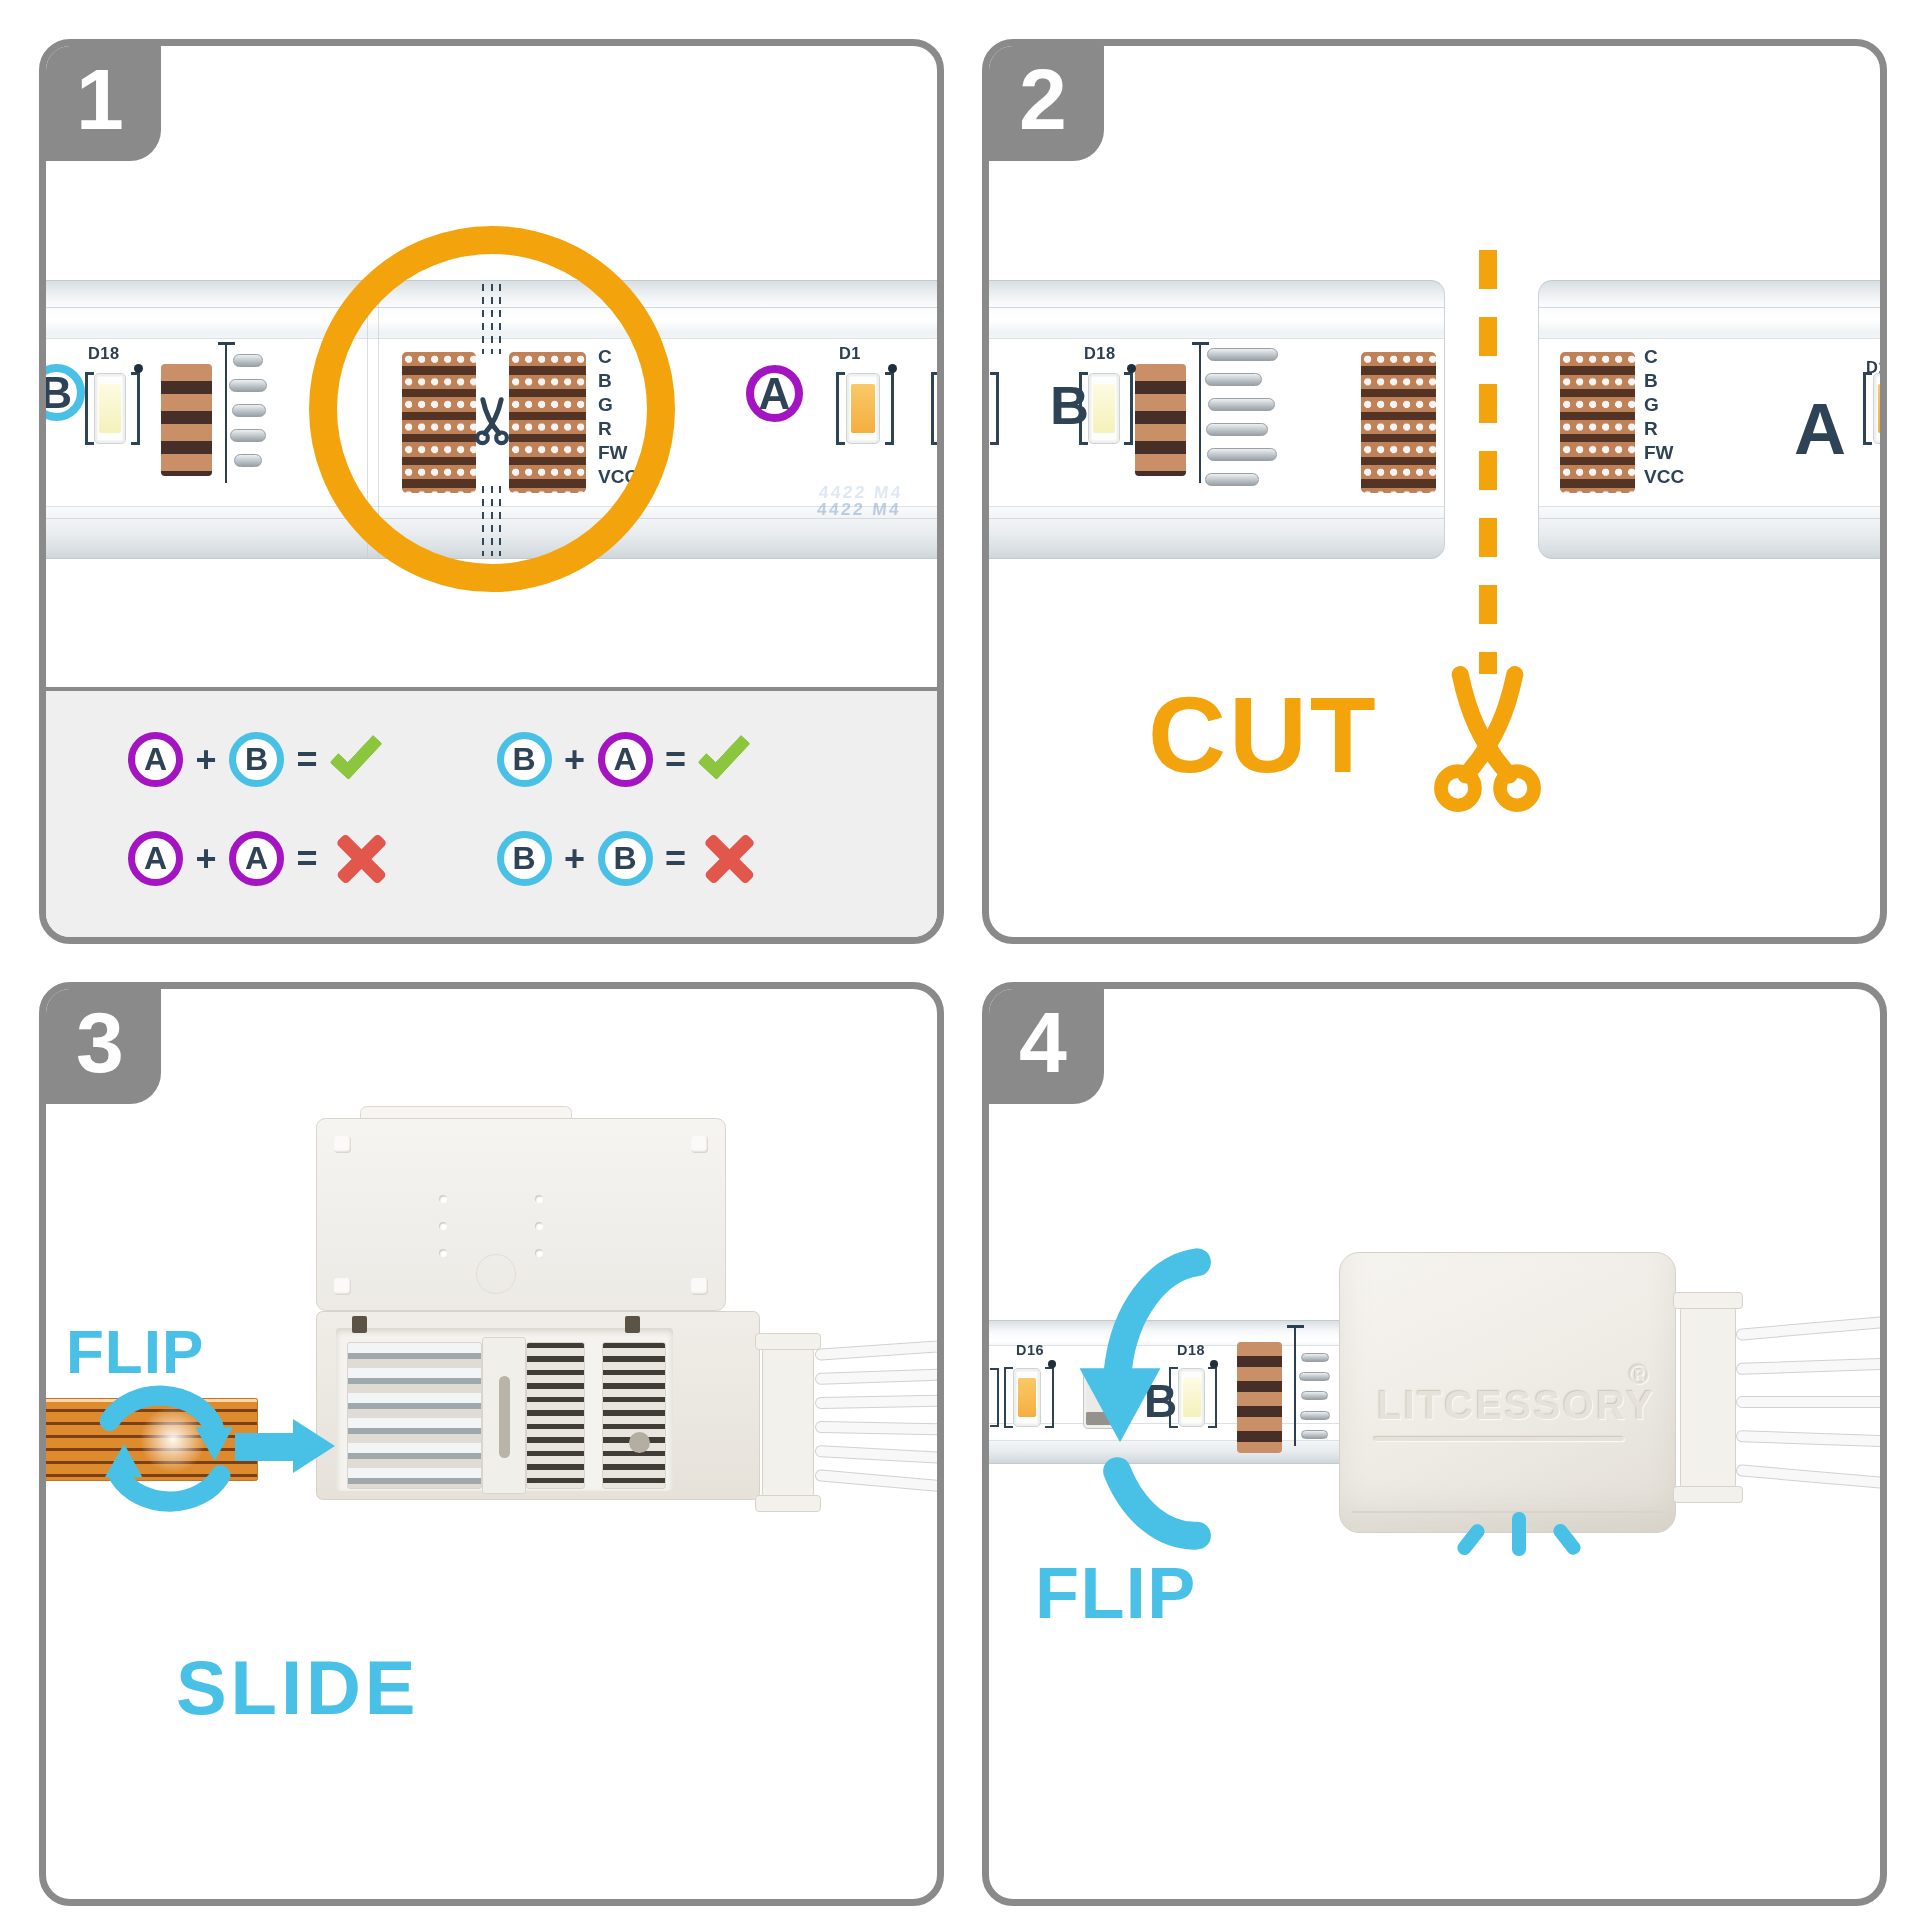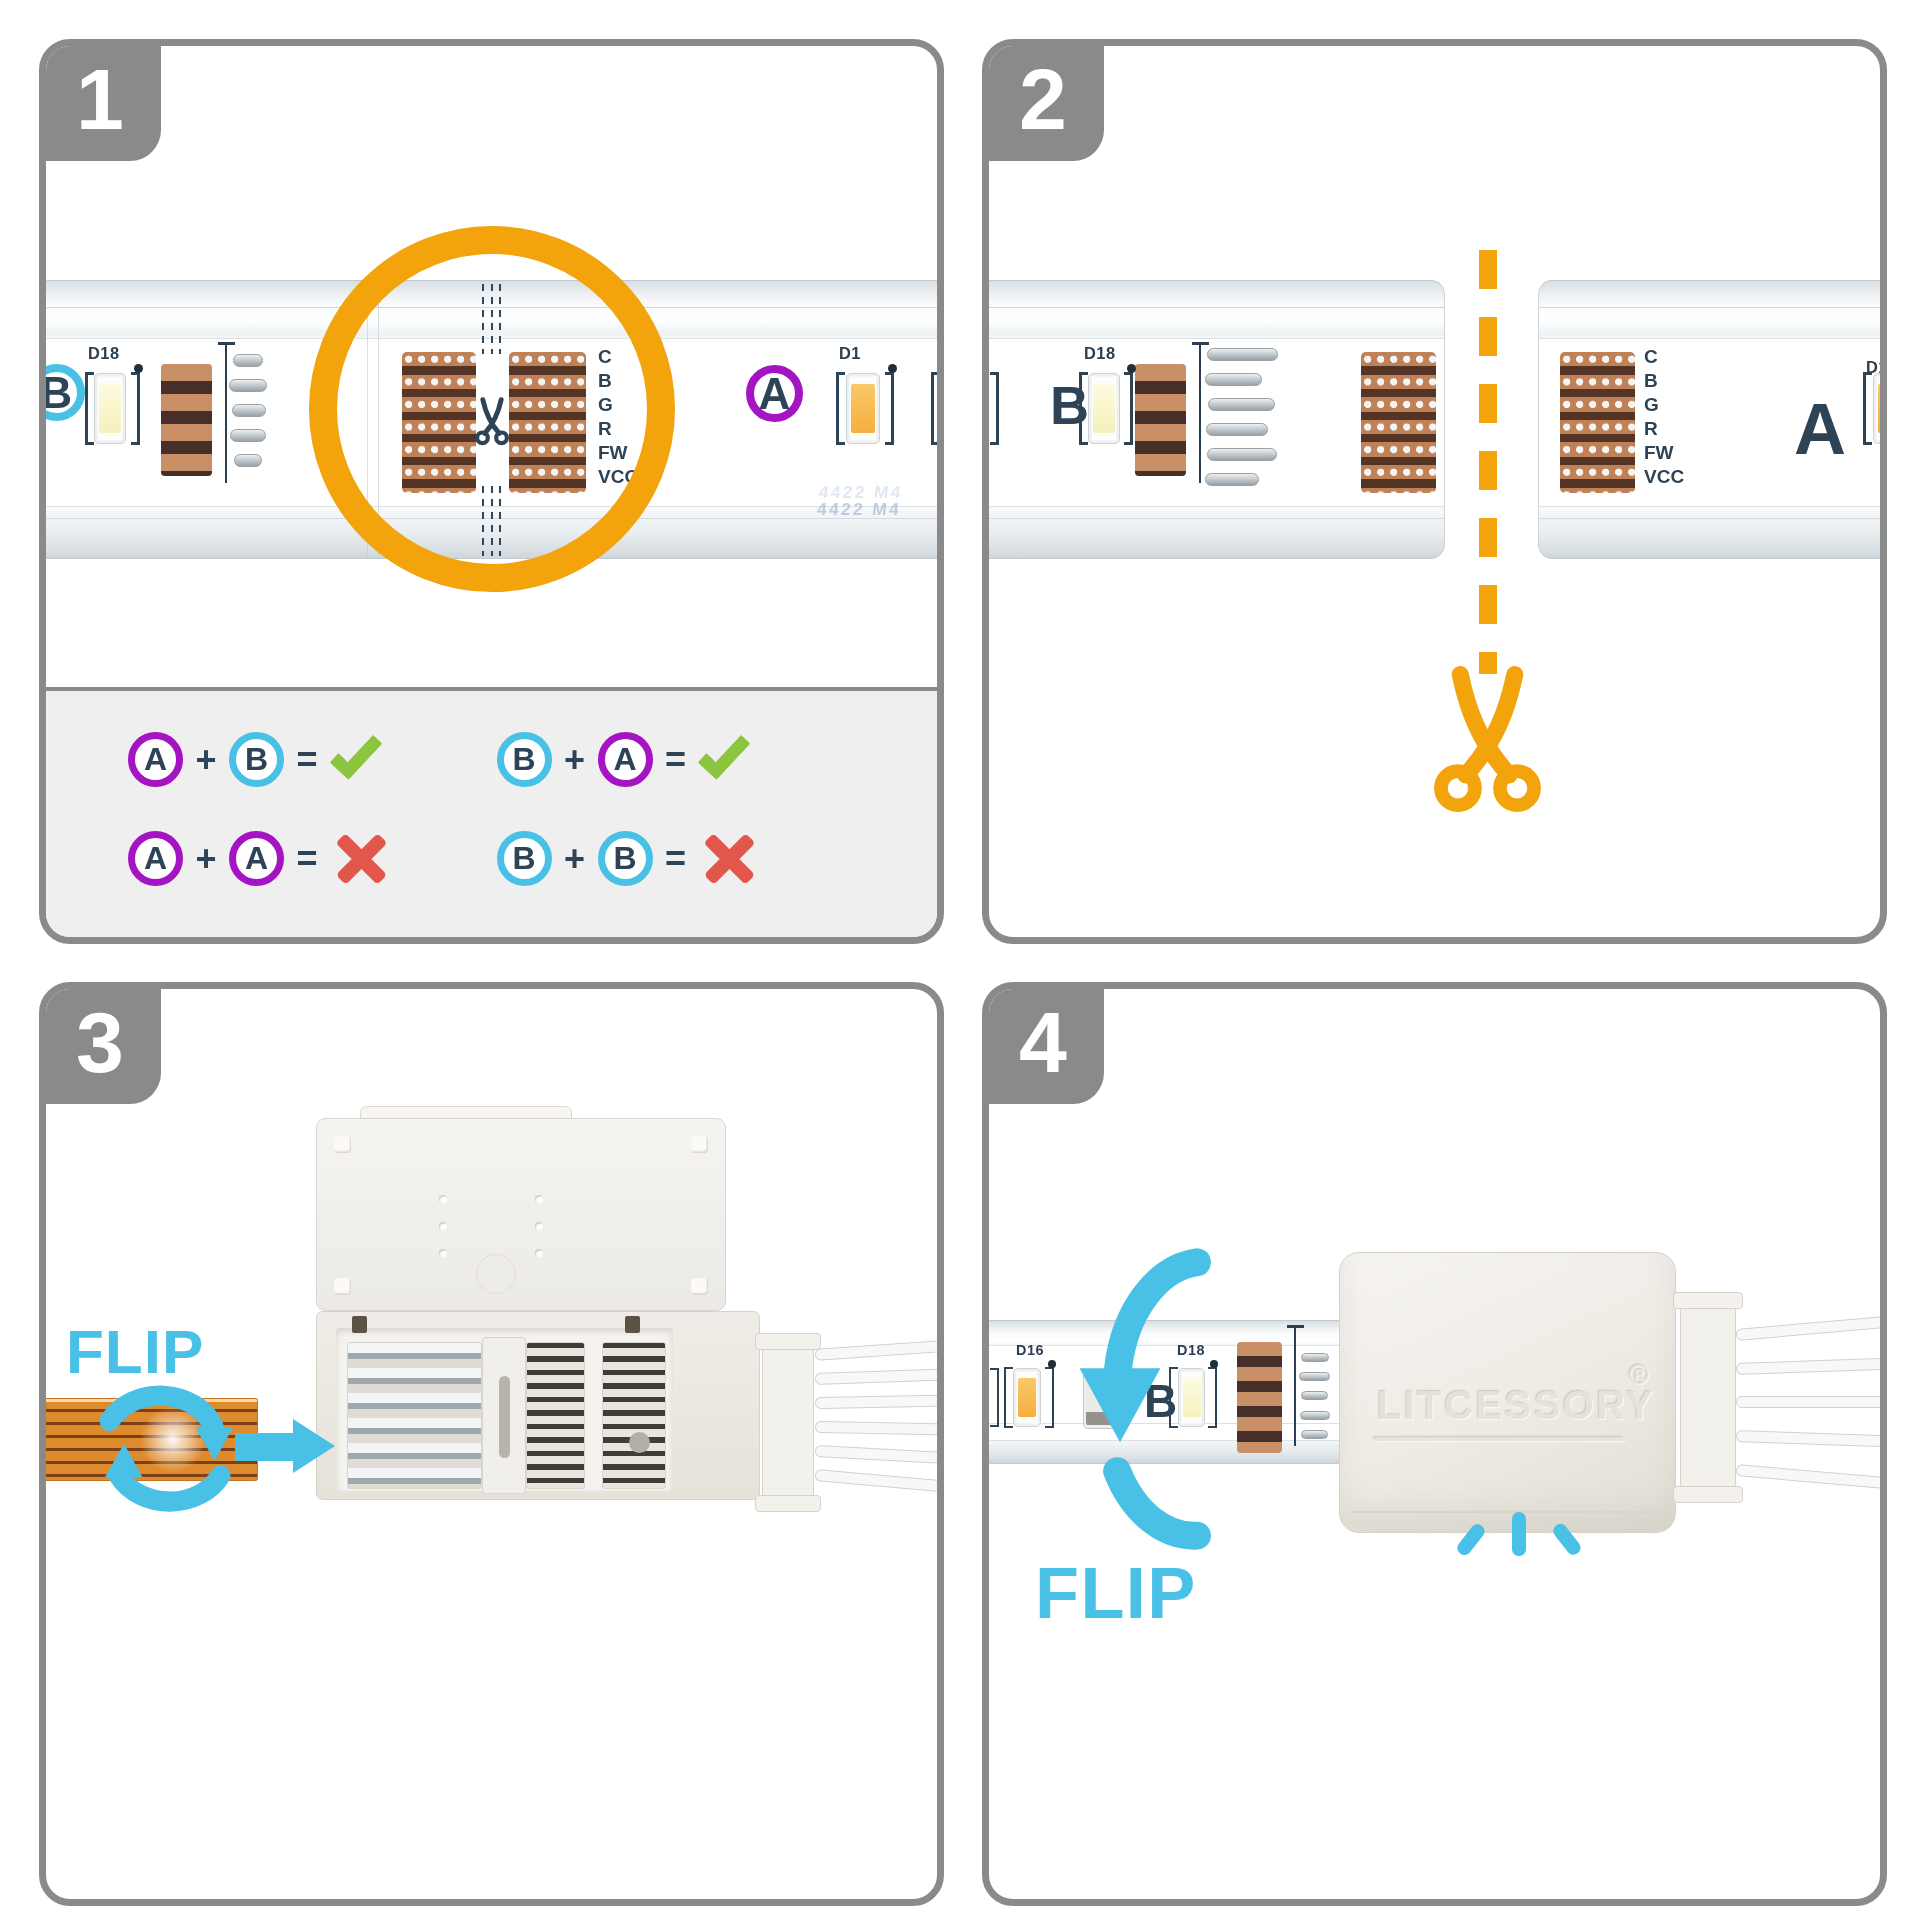--- a/index.html
+++ b/index.html
@@ -260,20 +260,21 @@
 
     <div class="cutline" style="left:490px;top:204px;height:424px;"></div>
     <svg style="left:436px;top:623px;z-index:9;" width="125" height="144" viewBox="0 0 220 250">
       <g stroke="#f3a40d" fill="none" stroke-linecap="round">
         <path d="M62 8 C75 70 95 125 148 185" stroke-width="30"></path>
         <path d="M158 8 C145 70 125 125 72 185" stroke-width="30"></path>
         <circle cx="58" cy="208" r="30" stroke-width="24"></circle>
         <circle cx="162" cy="208" r="30" stroke-width="24"></circle>
       </g>
     </svg>
+    <div class="word" style="left:159px;top:626px;font-size:108px;color:var(--orange);letter-spacing:2.9px;">CUT</div>
   </div>
 
   <div class="panel" style="left:39px;top:982px;width:905px;height:924px;">
     <div class="tab">
       <span class="num">3</span>
     </div>
 
     <div class="word" style="left:20px;top:327px;font-size:62px;color:var(--cyan);letter-spacing:1px;">FLIP</div>
 
     <div class="ribbon" style="left:-14.4px;top:409px;width:226px;height:83px;"></div>
@@ -317,20 +318,21 @@
       <div style="position:absolute;left:312px;top:120px;width:21px;height:21px;border-radius:50%;background:#b3ada2;"></div>
     </div>
     <div class="latch" style="left:716px;top:357px;width:52px;height:153px;"></div>
     <div class="wire" style="left:769px;top:360px;width:159px;transform:rotate(-4deg);"></div>
     <div class="wire" style="left:769px;top:384px;width:159px;transform:rotate(-2deg);"></div>
     <div class="wire" style="left:769px;top:408px;width:159px;transform:rotate(-1deg);"></div>
     <div class="wire" style="left:769px;top:432px;width:159px;transform:rotate(1deg);"></div>
     <div class="wire" style="left:769px;top:456px;width:159px;transform:rotate(3deg);"></div>
     <div class="wire" style="left:769px;top:480px;width:159px;transform:rotate(5deg);"></div>
 
+    <div class="word" style="left:130px;top:655px;font-size:76px;color:var(--cyan);letter-spacing:3.9px;">SLIDE</div>
   </div>
 
   <div class="panel" style="left:982px;top:982px;width:905px;height:924px;">
     <div class="tab">
       <span class="num">4</span>
     </div>
 
     <div class="tube" style="left:-14.4px;width:385px;top:331px;height:144px;">
       <div class="pcb" style="top:24px;height:96px;border-top-width:1px;border-bottom-width:1px;"></div>
     </div>

